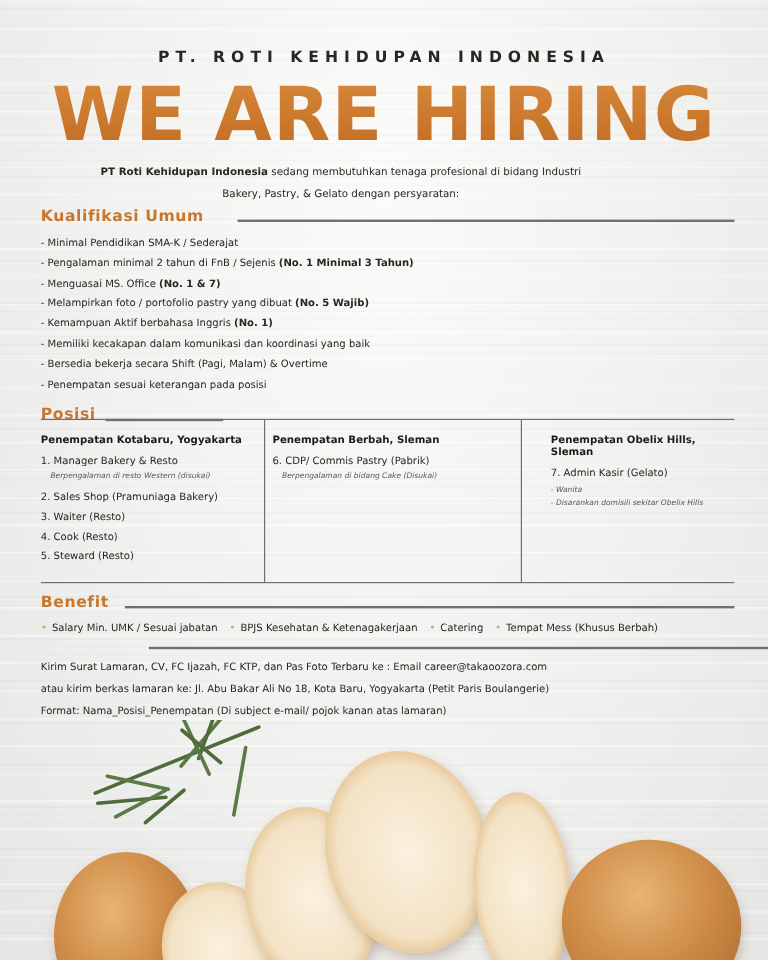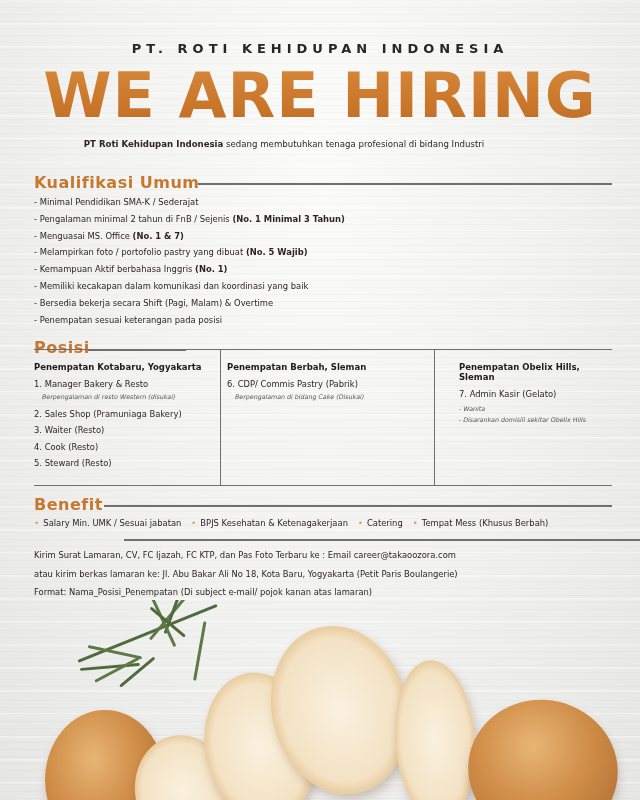--- a/index.html
+++ b/index.html
@@ -34,21 +34,21 @@
     -webkit-text-fill-color: transparent;
     font-family: "DejaVu Sans", sans-serif;
   }
   .intro {
     position: absolute; top: 135px; left: 0; width: 568px;
     text-align: center; font-size: 8.6px; line-height: 18px; color: #2b2622;
   }
   .intro b { font-weight: bold; }
   .section-title {
     position: absolute; left: 34px;
-    font-weight: bold; font-size: 16px; color: #c8772e;
+    font-weight: bold; font-size: 13px; color: #c8772e;
     letter-spacing: 0.5px;
   }
   .rule {
     position: absolute; height: 1.5px; background: #707070;
   }
   .qual-list {
     position: absolute; top: 194px; left: 34px; list-style: none;
     font-size: 8.4px; line-height: 16.8px; color: #2b2622;
   }
   .qual-list b { font-weight: bold; }
@@ -92,20 +92,21 @@
 </style>
 </head>
 <body>
 
 <div class="grain"></div>
 
 <div class="company">PT. ROTI KEHIDUPAN INDONESIA</div>
 <div class="headline">WE ARE HIRING</div>
 <div class="intro">
   <div><b>PT Roti Kehidupan Indonesia</b><span> sedang membutuhkan tenaga profesional di bidang Industri</span></div>
+  <div>Bakery, Pastry, &amp; Gelato dengan persyaratan:</div>
 </div>
 
 <div class="section-title" style="top:173px;">Kualifikasi Umum</div>
 <div class="rule" style="top:183px; left:198px; width:414px;"></div>
 <ul class="qual-list">
   <li><span>- Minimal Pendidikan SMA-K / Sederajat</span><b></b></li>
   <li><span>- Pengalaman minimal 2 tahun di FnB / Sejenis </span><b>(No. 1 Minimal 3 Tahun)</b></li>
   <li><span>- Menguasai MS. Office </span><b>(No. 1 &amp; 7)</b></li>
   <li><span>- Melampirkan foto / portofolio pastry yang dibuat </span><b>(No. 5 Wajib)</b></li>
   <li><span>- Kemampuan Aktif berbahasa Inggris </span><b>(No. 1)</b></li>

